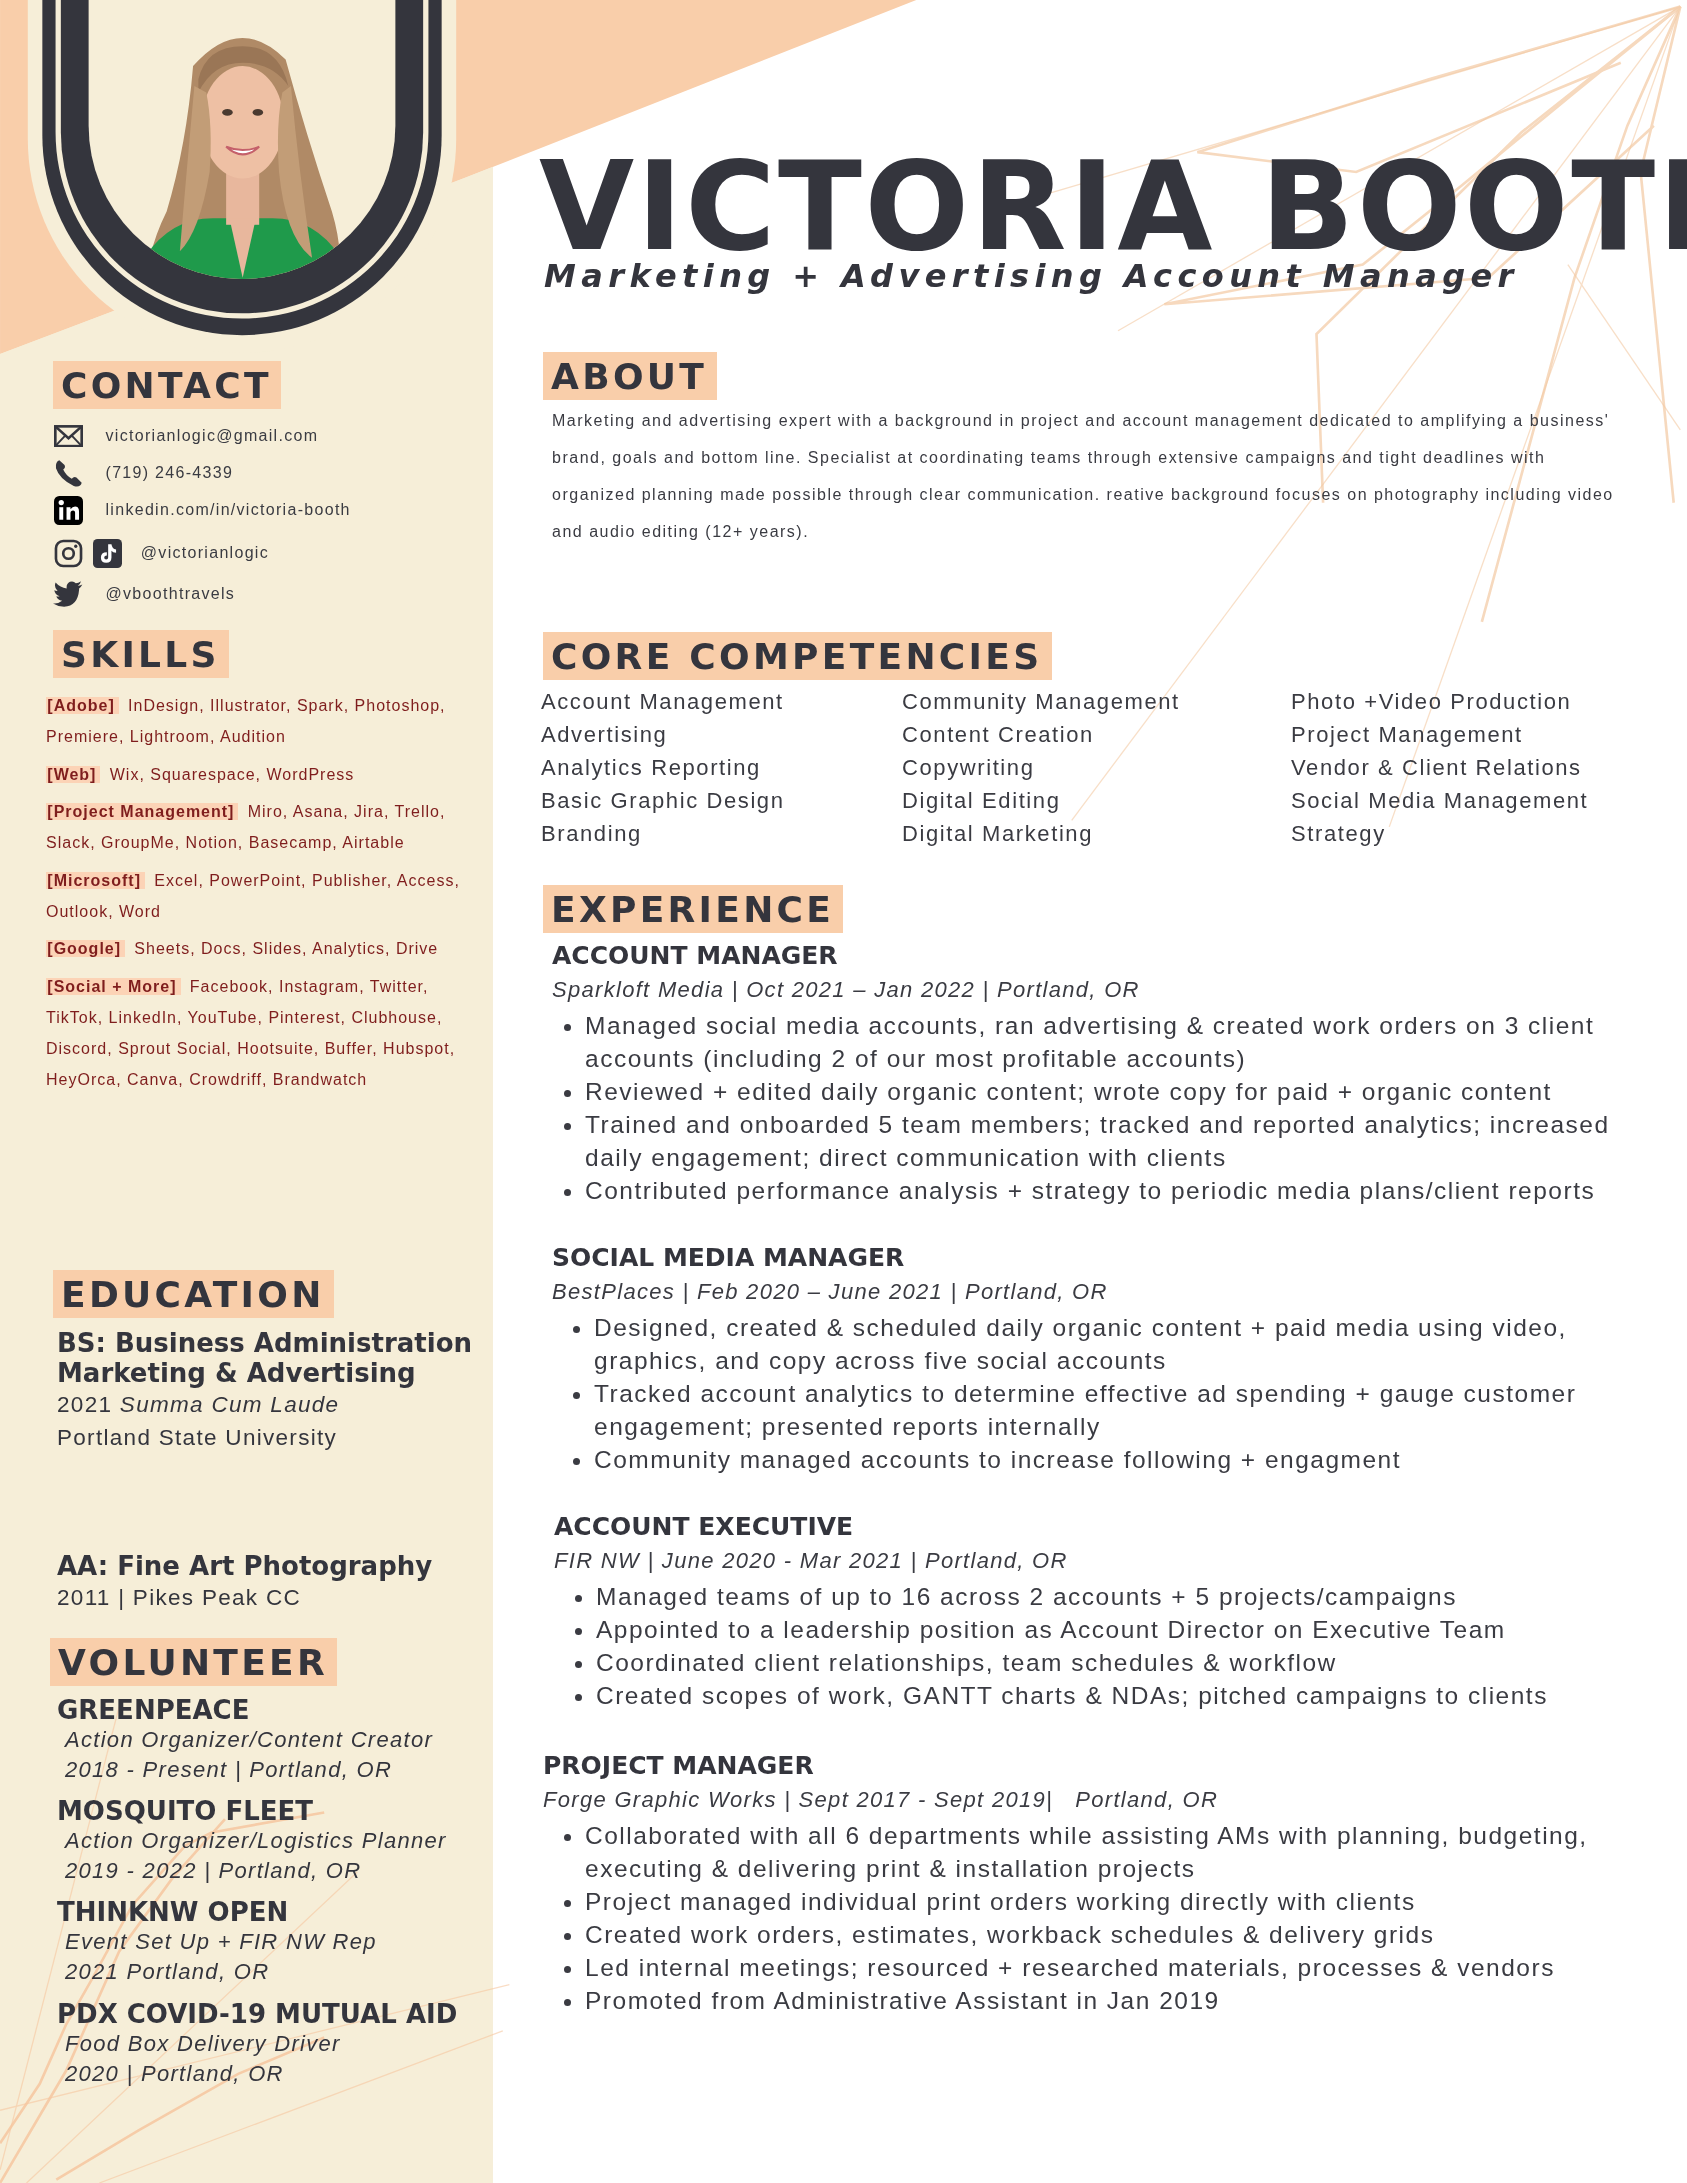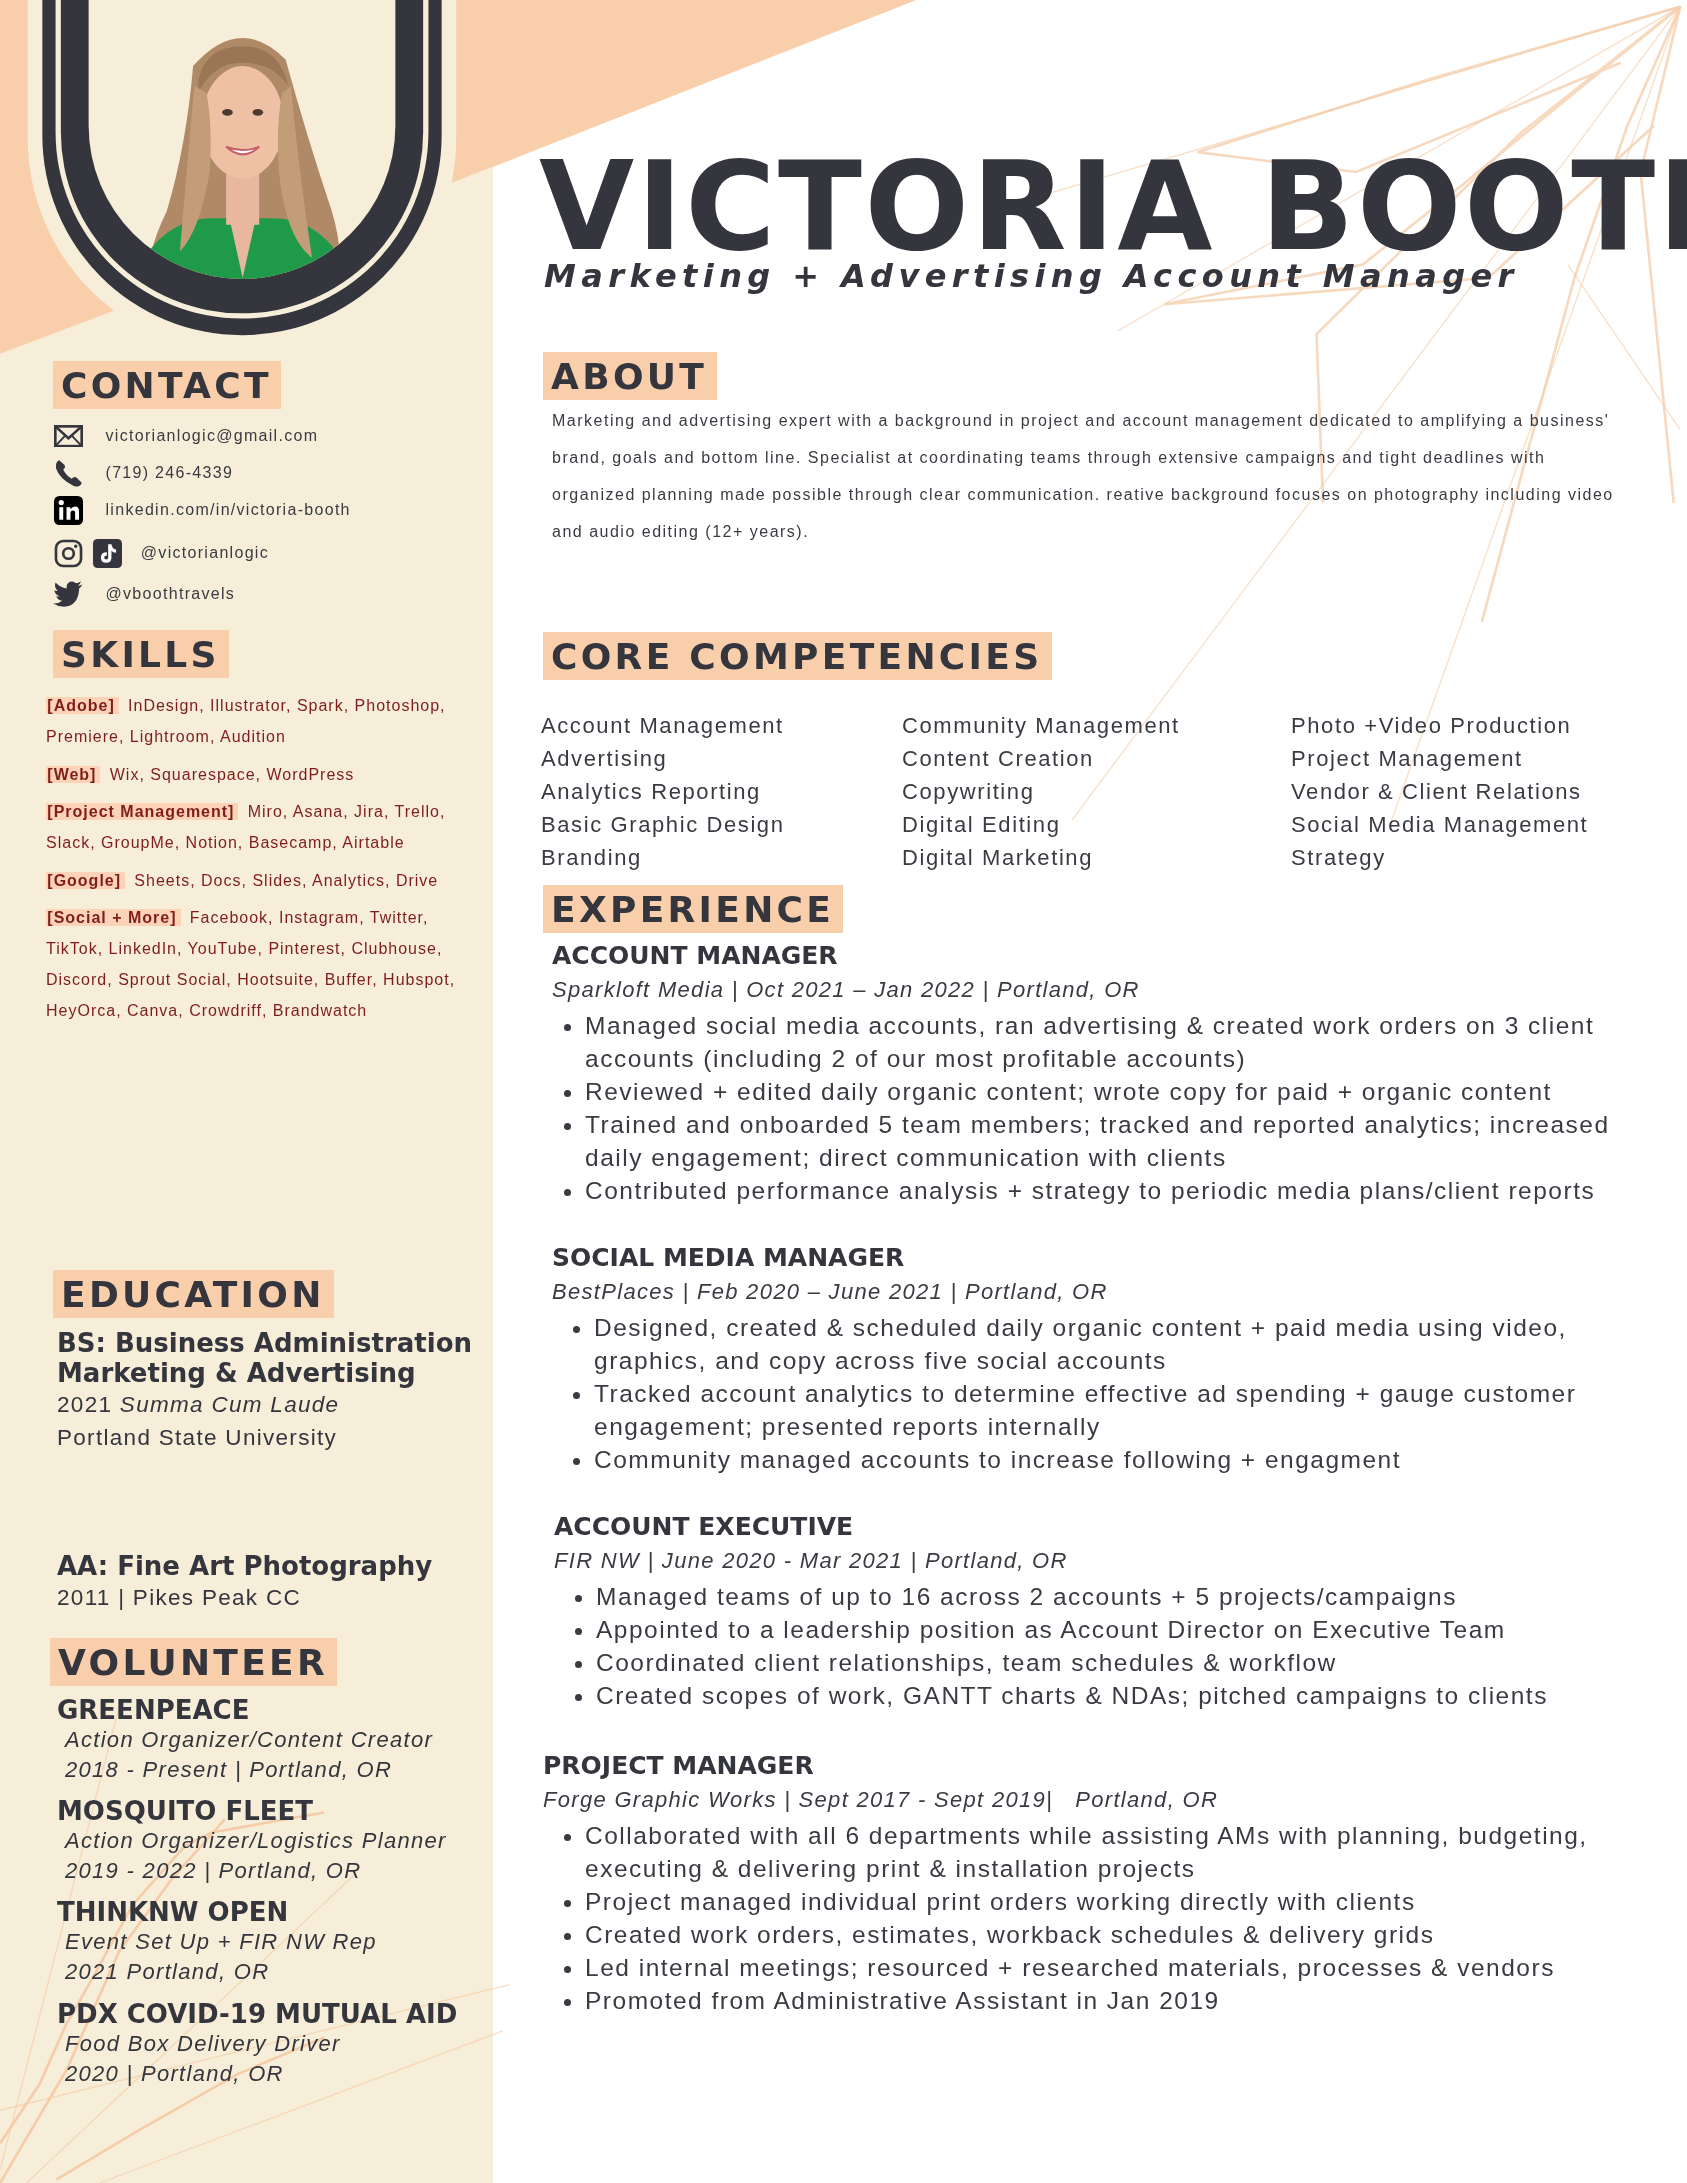--- a/index.html
+++ b/index.html
@@ -16,21 +16,21 @@
   .skills .tag{background:#fcd3b6;font-weight:bold;padding:0 4px 0 1.3px;margin-right:9.3px;}
   .edu{position:absolute;left:57px;width:423px;color:#34353d;}
   .edu .deg{font-family:"DejaVu Sans",sans-serif;font-weight:bold;font-size:26px;line-height:30px;}
   .edu .sub{font-size:22.5px;line-height:33px;letter-spacing:1.3px;}
   .vol{position:absolute;left:57px;width:430px;color:#34353d;}
   .vol .org{font-family:"DejaVu Sans",sans-serif;font-weight:bold;font-size:26px;line-height:30px;}
   .vol .role{font-style:italic;font-size:22px;line-height:30px;letter-spacing:1.3px;margin-left:8px;}
   .name{position:absolute;left:539px;top:144px;font-family:"DejaVu Sans",sans-serif;font-weight:bold;font-size:123px;letter-spacing:2.6px;line-height:126px;color:#34353d;white-space:nowrap;}
   .subtitle{position:absolute;left:544px;top:257px;font-family:"DejaVu Sans",sans-serif;font-weight:bold;font-style:italic;font-size:32px;letter-spacing:5.4px;color:#34353d;white-space:nowrap;}
   .about-text{position:absolute;left:552px;top:402px;width:1072px;font-size:16px;line-height:37px;letter-spacing:1.5px;color:#3a3b42;}
-  .comp{position:absolute;top:685px;font-size:22px;line-height:33px;letter-spacing:1.6px;color:#3a3b42;margin-top:24px;}
+  .comp{position:absolute;top:685px;font-size:22px;line-height:33px;letter-spacing:1.6px;color:#3a3b42;}
   .comp div{white-space:nowrap;}
   .job{position:absolute;color:#34353d;}
   .job .title{font-family:"DejaVu Sans",sans-serif;font-weight:bold;font-size:25px;line-height:34px;letter-spacing:0px;}
   .job .meta{font-style:italic;font-size:22px;line-height:33px;letter-spacing:1.3px;color:#3a3b42;}
   .job ul{margin:2.6px 0 0 0;padding:0 0 0 33px;font-size:24.5px;line-height:33px;letter-spacing:1.5px;color:#3a3b42;}
   .job li{padding-left:0px;}
   .photo{position:absolute;}
 </style>
 </head>
 <body>
@@ -171,20 +171,21 @@
     </span>
     <span>@vboothtravels</span>
   </div>
 
   <div class="sec-title hl" style="left:53px;top:630px;">SKILLS</div>
 
   <div class="skills">
     <p><span class="tag">[Adobe]</span><span>InDesign, Illustrator, Spark, Photoshop, Premiere, Lightroom, Audition</span></p>
     <p><span class="tag">[Web]</span><span>Wix, Squarespace, WordPress</span></p>
     <p><span class="tag">[Project Management]</span><span>Miro, Asana, Jira, Trello, Slack, GroupMe, Notion, Basecamp, Airtable</span></p>
+    <p><span class="tag">[Microsoft]</span><span>Excel, PowerPoint, Publisher, Access, Outlook, Word</span></p>
     <p><span class="tag">[Google]</span><span>Sheets, Docs, Slides, Analytics, Drive</span></p>
     <p><span class="tag">[Social + More]</span><span>Facebook, Instagram, Twitter, TikTok, LinkedIn, YouTube, Pinterest, Clubhouse, Discord, Sprout Social, Hootsuite, Buffer, Hubspot, HeyOrca, Canva, Crowdriff, Brandwatch</span></p>
   </div>
 
   <div class="sec-title hl" style="left:53px;top:1270px;">EDUCATION</div>
 
   <div class="edu" style="top:1328px;">
     <div class="deg">BS: Business Administration Marketing &amp; Advertising</div>
     <div class="sub"><span>2021</span> <i>Summa Cum Laude</i></div>
     <div class="sub">Portland State University</div>

